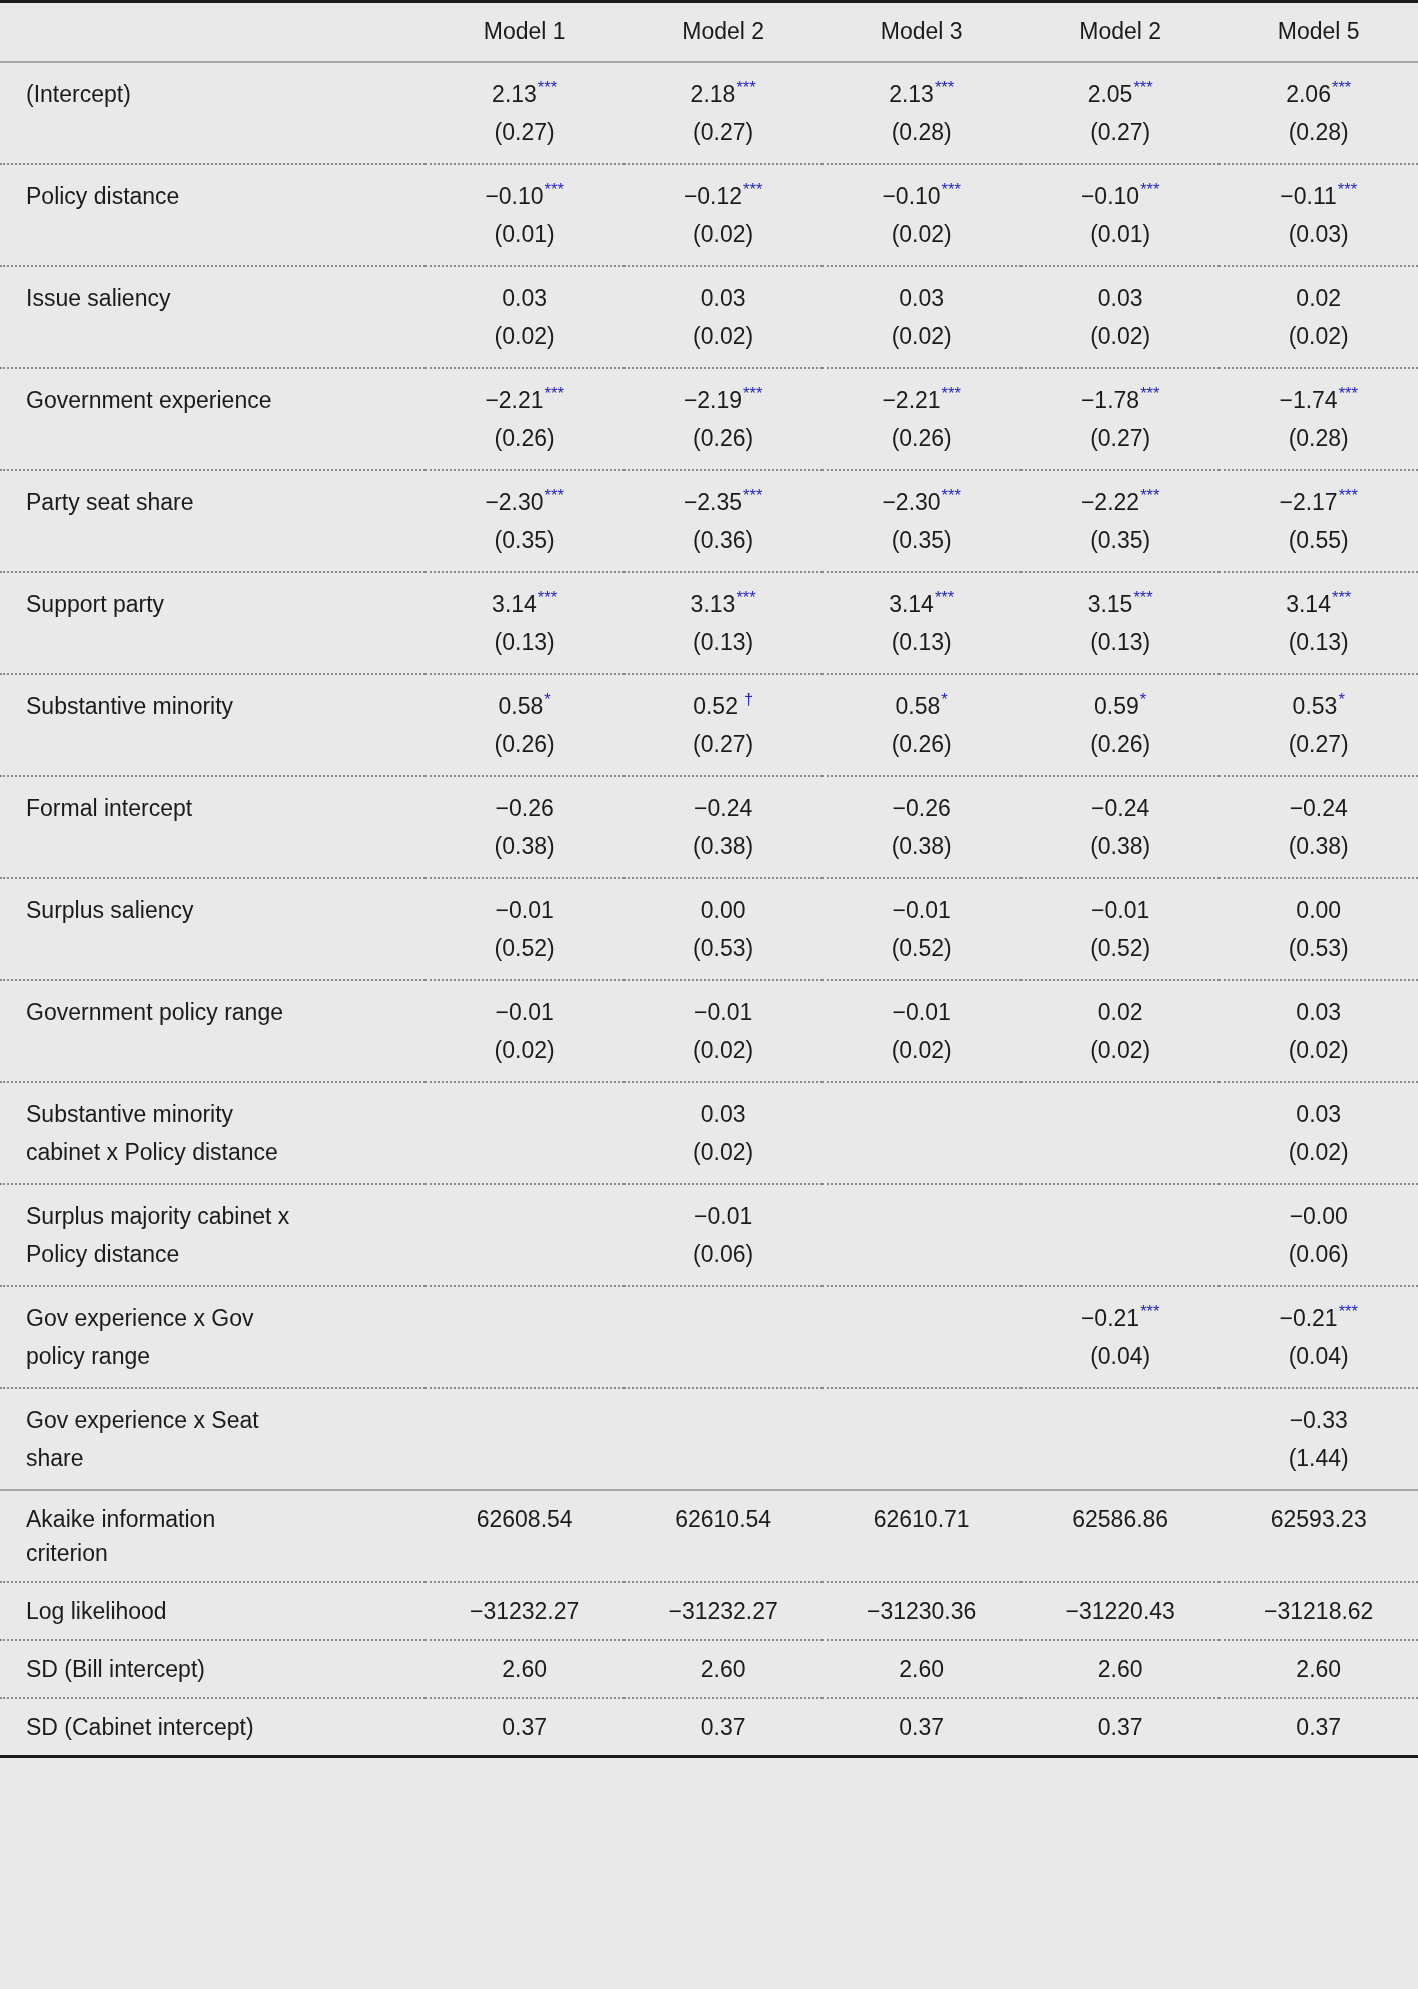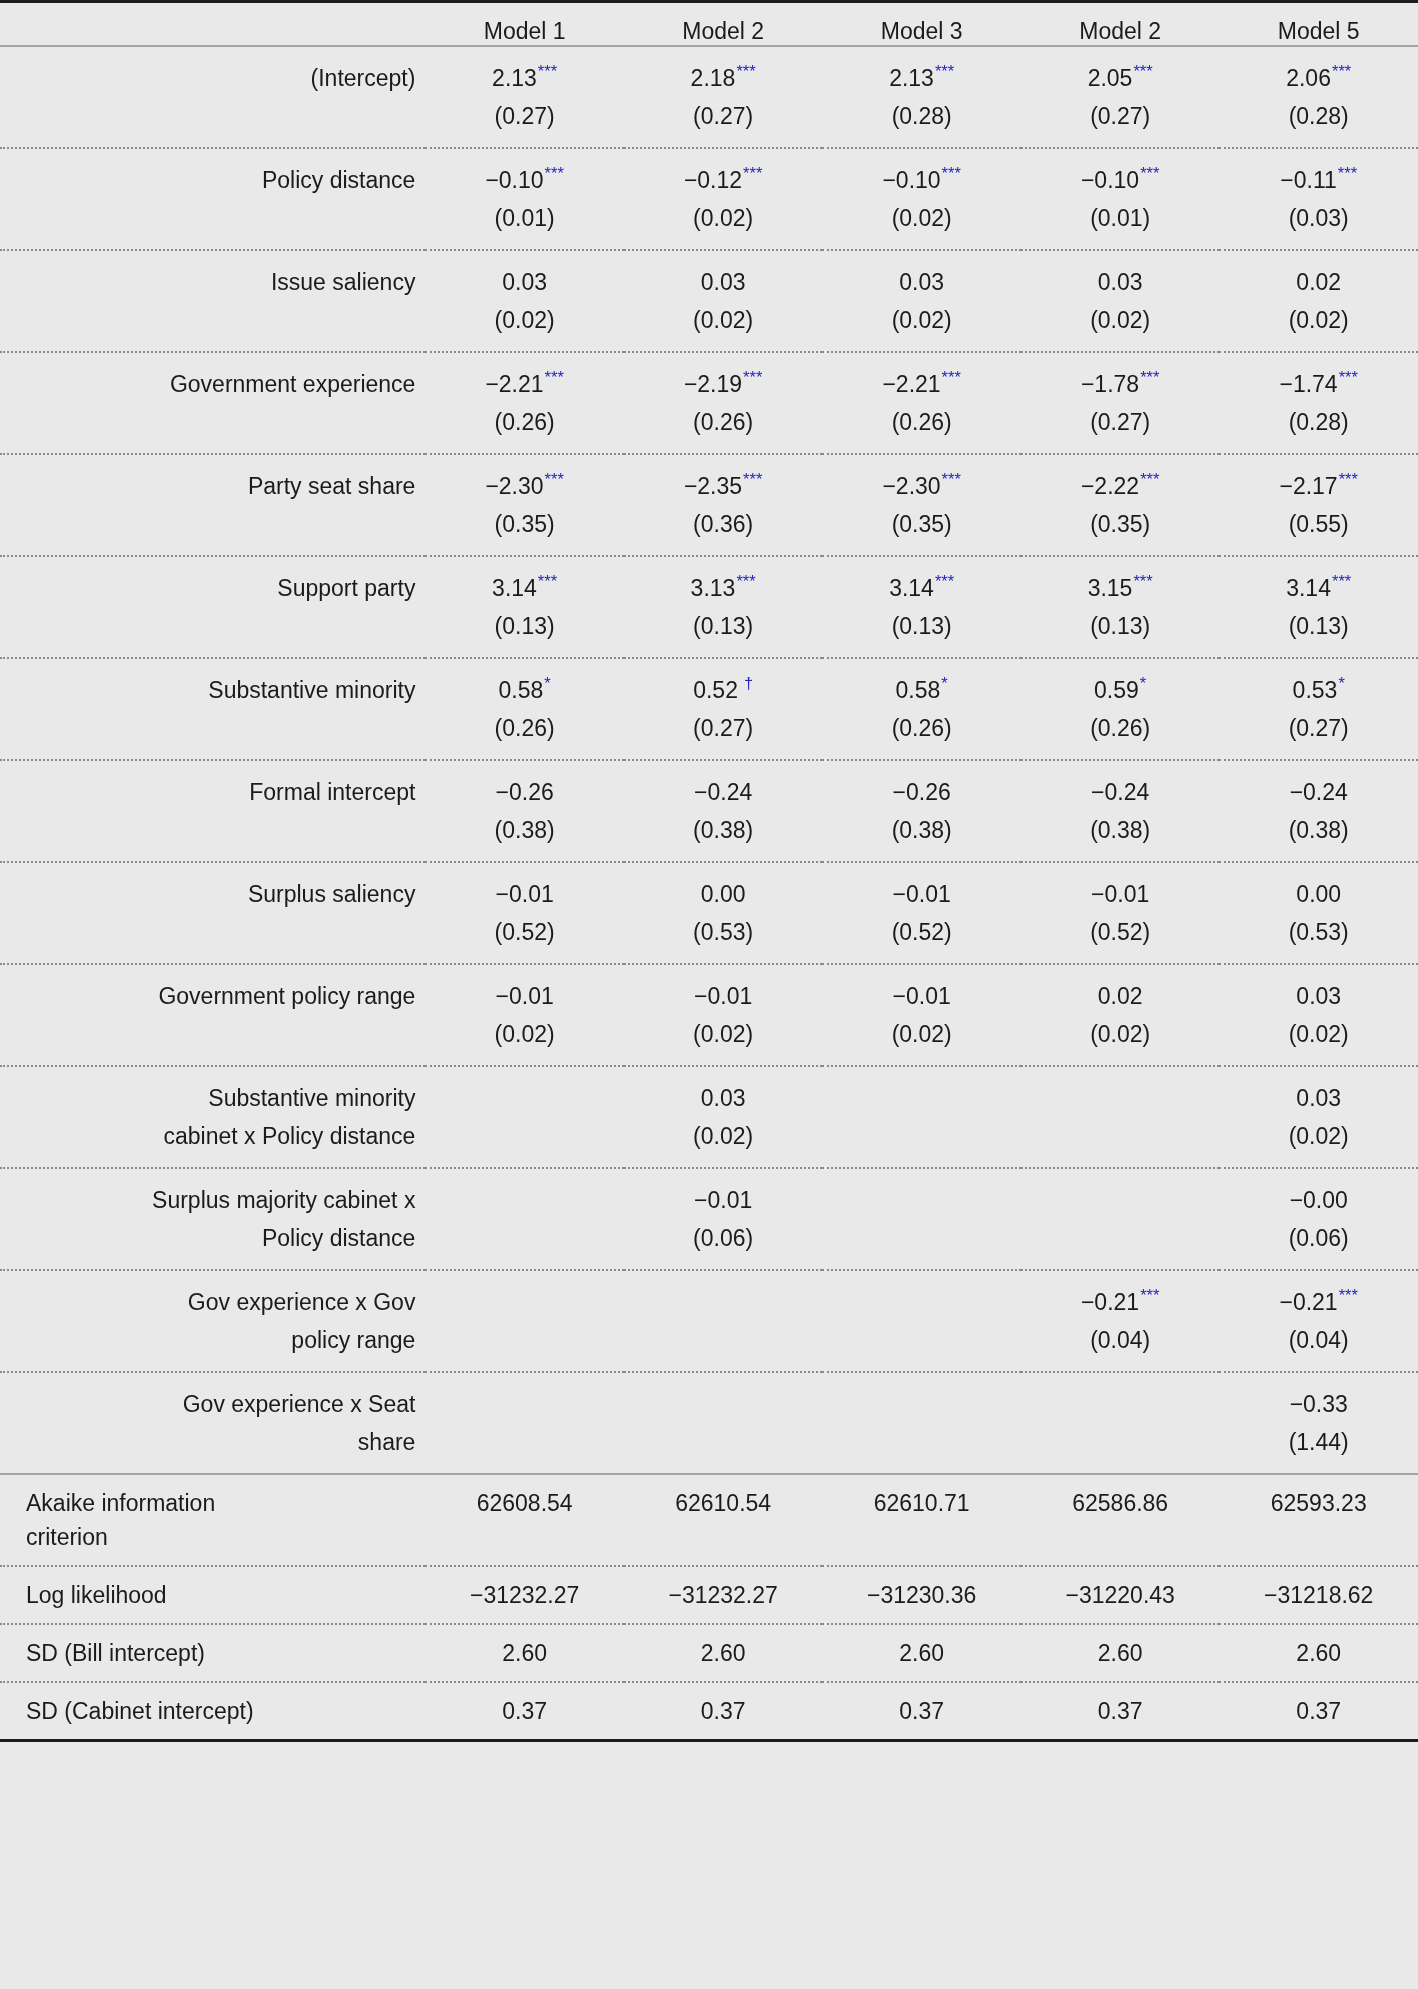--- a/index.html
+++ b/index.html
@@ -24,35 +24,35 @@
     border-bottom: 3px solid #1c1c1c;
     background: #e9e9e9;
     font-size: 23px;
   }
   col.label-col { width: 30%; }
   col.model-col { width: 14%; }
 
   thead th {
     font-weight: 400;
     text-align: center;
-    padding: 15px 0 0;
+    padding: 15px 0 16px;
     border-bottom: 2px solid #a4a4a4;
     color: #1b1b1b;
   }
   thead th.corner { text-align: left; }
 
   #coef-body tr { border-bottom: 2px dotted #8a8a8a; }
   #coef-body tr:last-child { border-bottom: 2px solid #a4a4a4; padding-left: 44px; }
   #gof-body tr { border-bottom: 2px dotted #8a8a8a; }
   #gof-body tr:last-child { border-bottom: none; }
 
   td { vertical-align: top; }
 
   .label-cell {
-    text-align: right;
+    text-align: left;
     padding: 12px 10px 12px 26px;
     white-space: pre-line;
     line-height: 38px;
     margin-left: 35px;
   }
   .value-cell {
     text-align: center;
     padding: 12px 0;
   }
   .est-line { line-height: 38px; }

